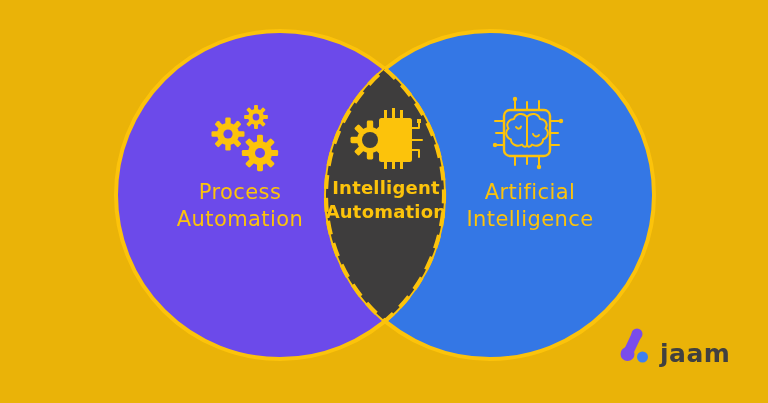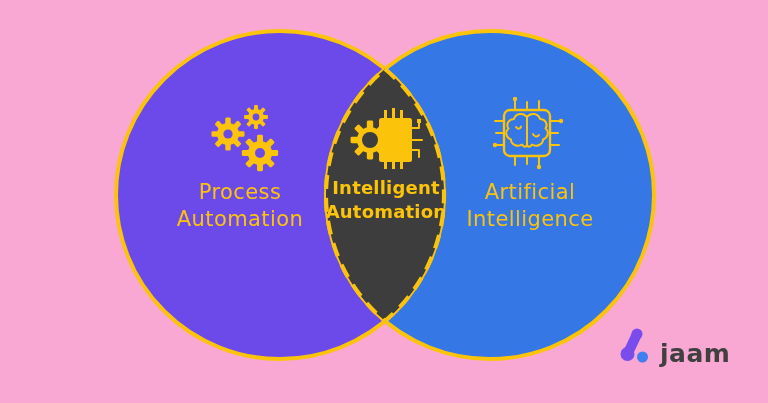--- a/index.html
+++ b/index.html
@@ -1,20 +1,20 @@
 <!DOCTYPE html>
 <html><head>
 <meta charset="utf-8">
 <style>
   html, body { margin: 0; padding: 0; background: #ffffff; }
   .stage {
     position: relative;
     width: 768px;
     height: 403px;
-    background: #f9a8d4;
+    background: #eab308;
     overflow: hidden;
     font-family: "DejaVu Sans", sans-serif;
   }
   svg { display: block; }
   .venn-label {
     font-family: "DejaVu Sans", sans-serif;
     font-size: 21px;
     font-weight: 500;
     letter-spacing: 0.4px;
     text-anchor: middle;

